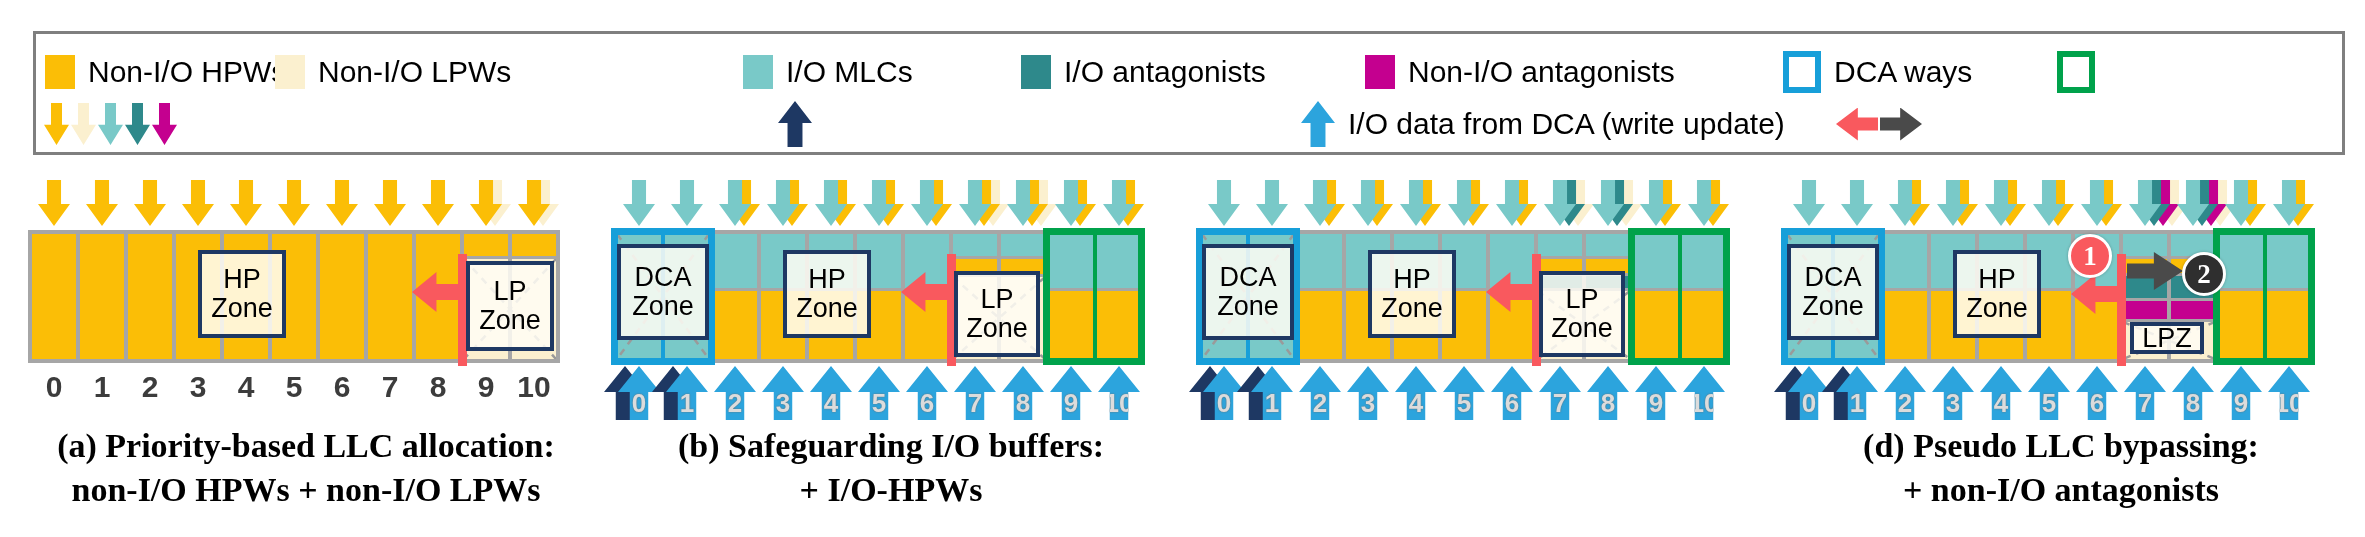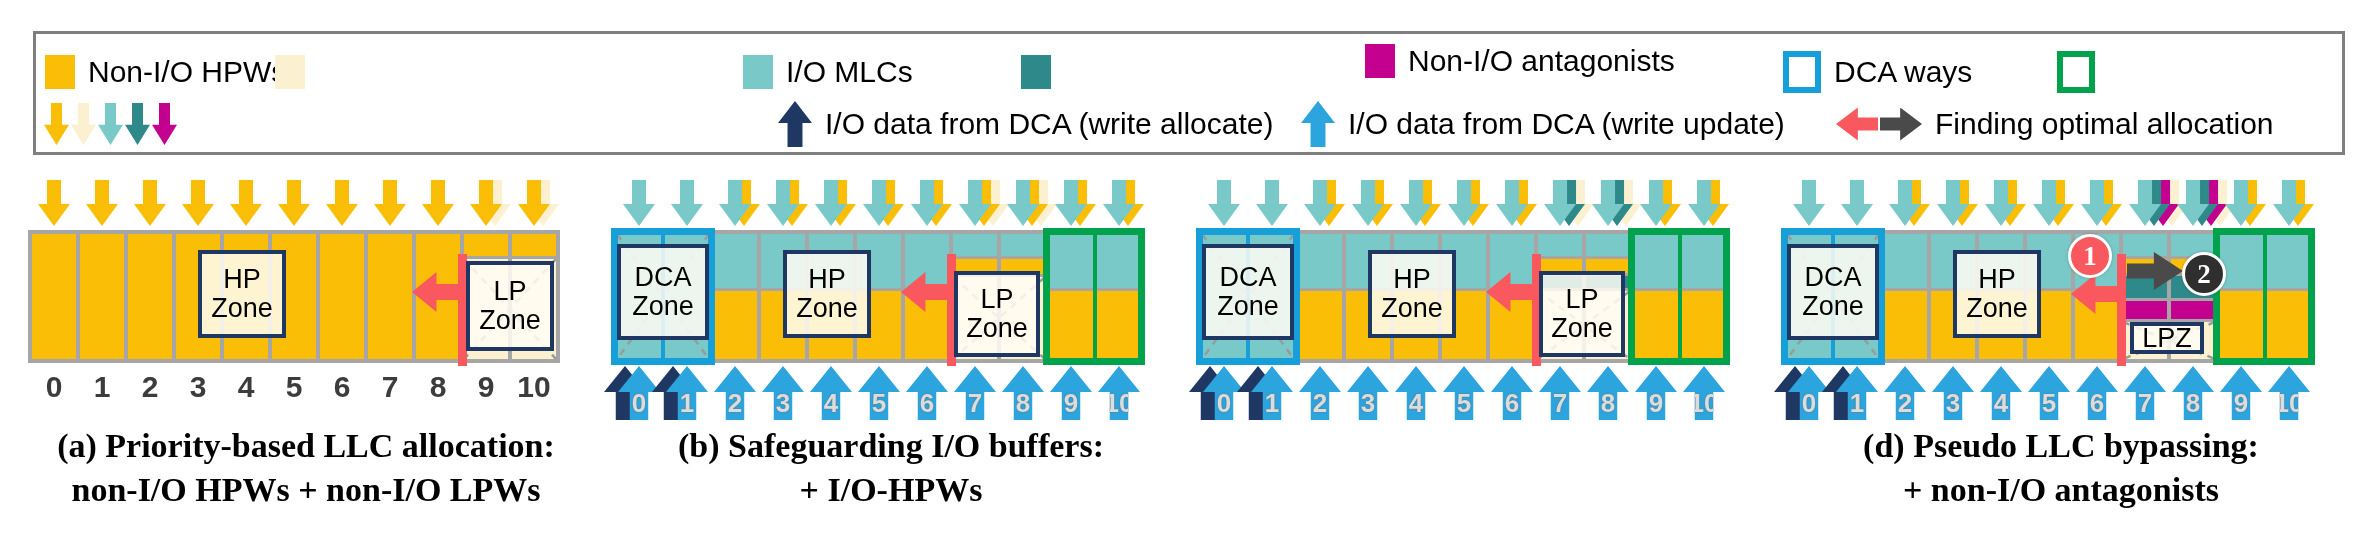--- a/index.html
+++ b/index.html
@@ -47,29 +47,31 @@
 
 <div id="fig">
   <div id="legend">
     <div id="legend-row1">
         <div class="leg-item" style="left: 9px; top: 14px;">
           <div class="swatch" style="background: rgb(251, 190, 6);"></div>
           <div class="leg-label">Non-I/O HPWs</div>
         </div>
         <div class="leg-item" style="left: 239px; top: 14px;">
           <div class="swatch" style="background: rgb(251, 240, 207);"></div>
+          <div class="leg-label">Non-I/O LPWs</div>
         </div>
         <div class="leg-item" style="left: 707px; top: 14px;">
           <div class="swatch" style="background: rgb(121, 201, 200);"></div>
           <div class="leg-label">I/O MLCs</div>
         </div>
         <div class="leg-item" style="left: 985px; top: 14px;">
           <div class="swatch" style="background: rgb(46, 137, 139);"></div>
-        </div>
-        <div class="leg-item" style="left: 1329px; top: 3px;">
+          <div class="leg-label">I/O antagonists</div>
+        </div>
+        <div class="leg-item" style="left: 1329px; top: 14px;">
           <div class="swatch" style="background: rgb(196, 0, 143);"></div>
           <div class="leg-label">Non-I/O antagonists</div>
         </div>
         <div class="leg-item" style="left: 1747px; top: 14px;">
           <div class="swatch outline" style="border: 6px solid rgb(23, 159, 217);"></div>
           <div class="leg-label">DCA ways</div>
         </div>
         <div class="leg-item" style="left: 2021px; top: 14px;">
           <div class="swatch outline" style="border: 6px solid rgb(0, 162, 75);"></div>
         </div>
@@ -81,34 +83,32 @@
             <div class="ar ar-down inline" style="background: rgb(251, 240, 207); width: 25px; height: 42px;"></div>
             <div class="ar ar-down inline" style="background: rgb(121, 201, 200); width: 25px; height: 42px;"></div>
             <div class="ar ar-down inline" style="background: rgb(46, 137, 139); width: 25px; height: 42px;"></div>
             <div class="ar ar-down inline" style="background: rgb(196, 0, 143); width: 25px; height: 42px;"></div>
           </div>
         </div>
         <div class="leg-item" style="left: 742px; top: 66px;">
           <div style="display: flex; align-items: center; gap: 2px;">
             <div class="ar ar-up inline" style="background: rgb(30, 56, 99); width: 34px; height: 46px;"></div>
           </div>
-          <div class="leg-label">I/O data from DCA (write allocate)</div>
         </div>
         <div class="leg-item" style="left: 1265px; top: 66px;">
           <div style="display: flex; align-items: center; gap: 2px;">
             <div class="ar ar-up inline" style="background: rgb(44, 164, 221); width: 34px; height: 46px;"></div>
           </div>
           <div class="leg-label">I/O data from DCA (write update)</div>
         </div>
         <div class="leg-item" style="left: 1800px; top: 66px;">
           <div style="display: flex; align-items: center; gap: 2px;">
             <div class="ar ar-left inline" style="background: rgb(249, 89, 94); width: 42px; height: 33px;"></div>
             <div class="ar ar-right inline" style="background: rgb(74, 74, 74); width: 42px; height: 33px;"></div>
           </div>
-          <div class="leg-label">Finding optimal allocation</div>
         </div>
       </div>
   </div>
 
   <div class="panel" id="panel-a" style="left:20px">
     <div class="canvas">
         <div class="ar ar-down" style="background: rgb(251, 190, 6); width: 32px; height: 46px; left: 18px; top: 2px;"></div>
         <div class="ar ar-down" style="background: rgb(251, 190, 6); width: 32px; height: 46px; left: 66px; top: 2px;"></div>
         <div class="ar ar-down" style="background: rgb(251, 190, 6); width: 32px; height: 46px; left: 114px; top: 2px;"></div>
         <div class="ar ar-down" style="background: rgb(251, 190, 6); width: 32px; height: 46px; left: 162px; top: 2px;"></div>

